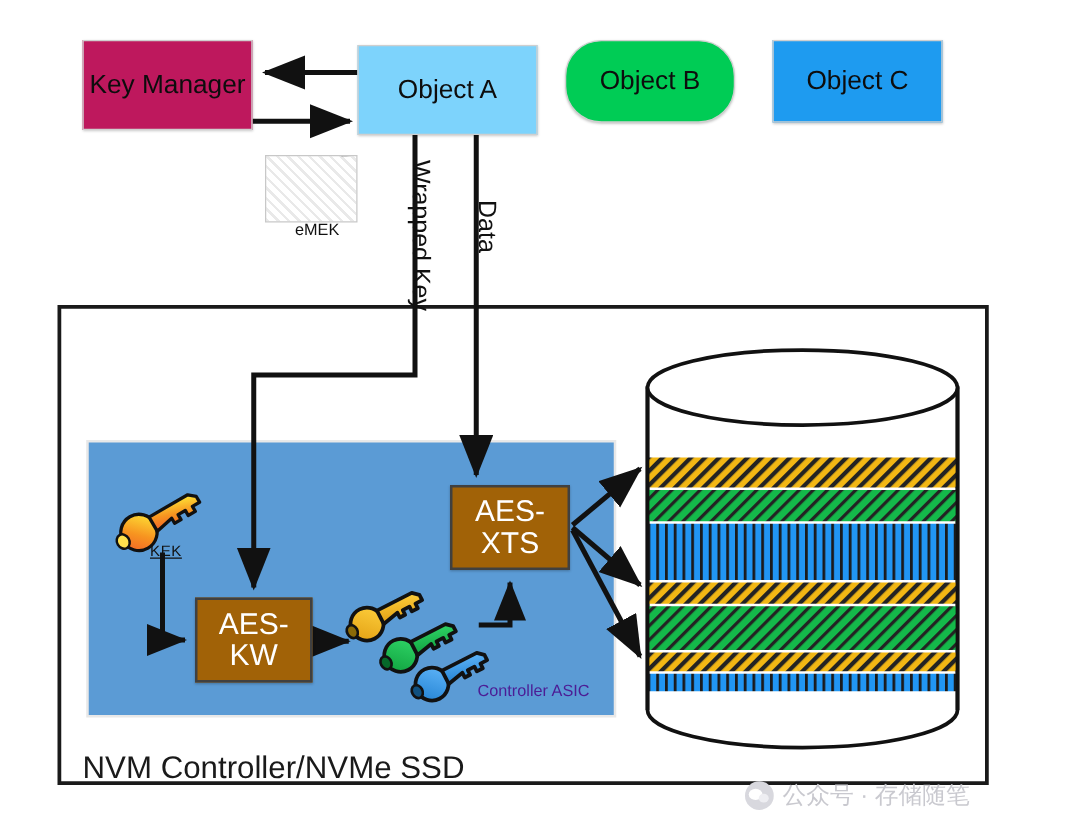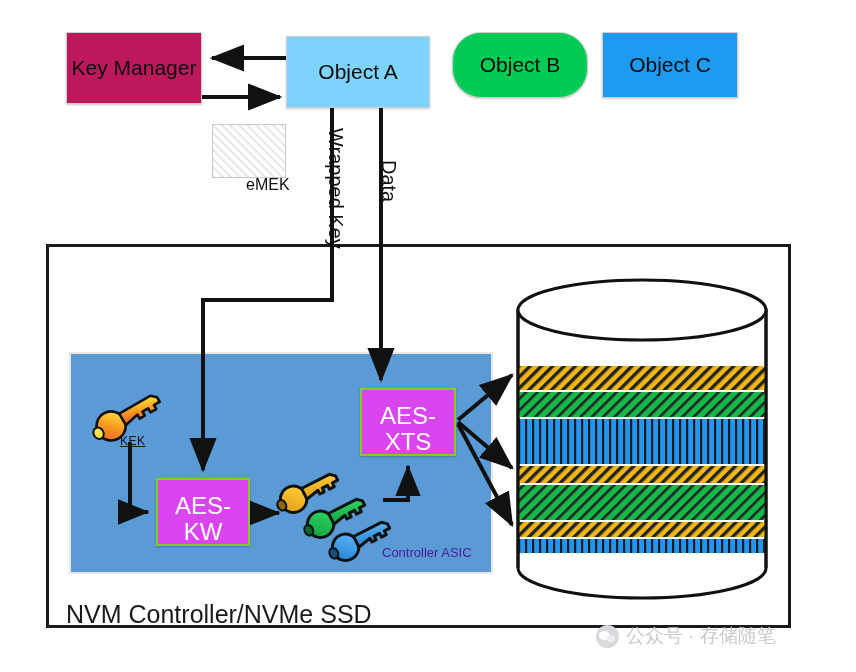--- a/index.html
+++ b/index.html
@@ -21,47 +21,47 @@
     display:flex;align-items:center;justify-content:center;
     text-align:center;
     color:#0d0d0d;
     font-size:21px;
     line-height:1.12;
     box-shadow:0 1px 2px rgba(0,0,0,.22);
   }
   #box-km{left:66px;top:32px;width:136px;height:72px;background:#be185d;}
   #box-oa{left:286px;top:36px;width:144px;height:72px;background:#7dd3fc;}
   #box-ob{left:452px;top:32px;width:136px;height:66px;background:#00CC55;border-radius:29px;}
-  #box-oc{left:602px;top:32px;width:136px;height:66px;background:#1E9BF0;}
+  #box-oc{left:618px;top:32px;width:136px;height:66px;background:#1E9BF0;}
 
   
   .red-box{
     position:absolute;box-sizing:border-box;
-    background:#d946ef;border:2px solid #84cc16;
+    background:#a16207;border:2px solid #404040;
     color:#ffffff;font-size:24px;line-height:1.06;
-    display:flex;align-items:flex-end;justify-content:center;text-align:center;
+    display:flex;align-items:center;justify-content:center;text-align:center;
     box-shadow:0 1px 2px rgba(0,0,0,.25);
   }
   #box-aeskw{left:156px;top:478px;width:94px;height:68px;}
   #box-aesxts{left:360px;top:388px;width:96px;height:68px;}
 
   
   .vlabel{
     position:absolute;
     font-size:20px;color:#111;
     white-space:nowrap;
     transform-origin:0 0;
     transform:rotate(90deg);
   }
   #lbl-wrapped{left:347px;top:128px;}
   #lbl-data{left:400px;top:160px;}
 
   
   .plain{position:absolute;color:#111;white-space:nowrap;}
-  #lbl-emek{left:236px;top:176px;font-size:16px;margin-left:10px;}
+  #lbl-emek{left:236px;top:176px;font-size:13px;}
   #lbl-kek{left:120px;top:434px;font-size:12px;letter-spacing:.5px;text-decoration:underline;}
   #lbl-casic{left:382px;top:545px;font-size:13px;color:#4c1d95;}
   #lbl-nvm{left:66px;top:600px;font-size:25px;color:#1a1a1a;}
 
   
   #emek-tile{
     position:absolute;left:212px;top:124px;width:72px;height:52px;
     border:1px solid #c8c8c8;
     background:
       repeating-linear-gradient(45deg,

